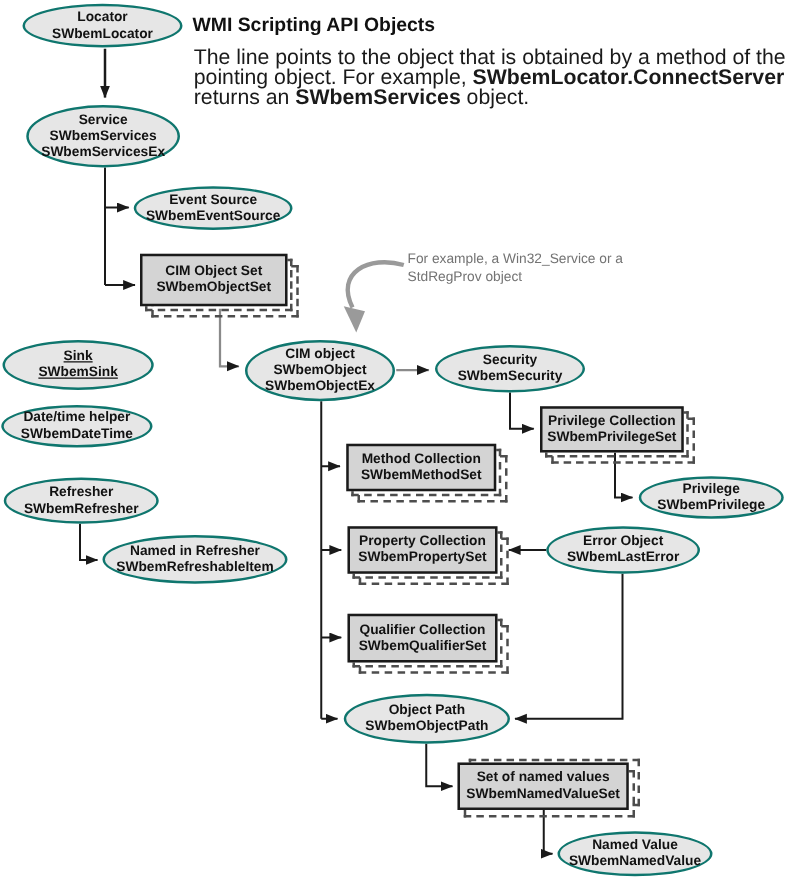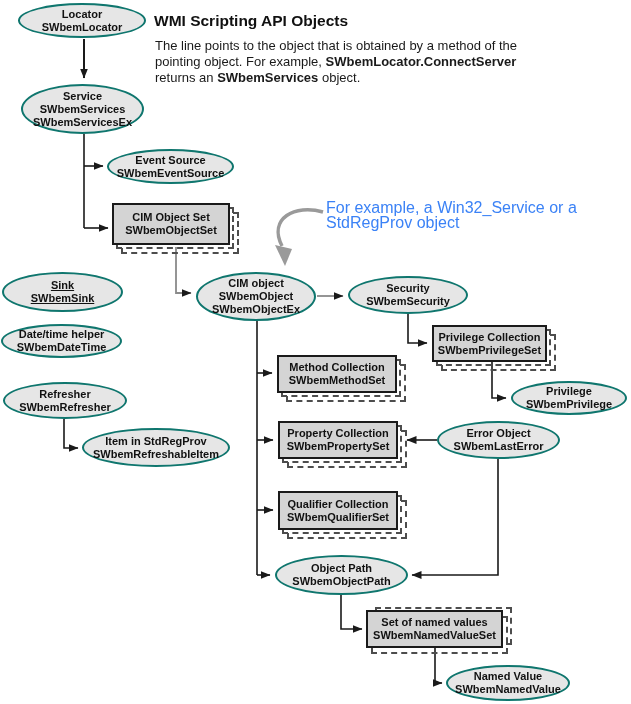--- a/index.html
+++ b/index.html
@@ -32,26 +32,26 @@
     display:flex;flex-direction:column;align-items:center;justify-content:center;
     font-size:11px;font-weight:bold;line-height:13px;color:#111;text-align:center;
   }
   .box span{white-space:nowrap;}
   #page-title{
     position:absolute;left:154px;top:12px;z-index:3;
     font-size:15.5px;font-weight:bold;color:#111;white-space:nowrap;
   }
   #intro{
     position:absolute;left:155px;top:38px;z-index:3;
-    font-size:13px;line-height:16px;color:#1a1a1a;white-space:nowrap;
+    font-size:17px;line-height:16px;color:#1a1a1a;white-space:nowrap;
   }
   #intro b{font-weight:bold;}
   #annotation{
     position:absolute;left:326px;top:200px;z-index:3;
-    font-size:16px;line-height:15px;color:#3b82f6;white-space:nowrap;
+    font-size:11px;line-height:15px;color:#737373;white-space:nowrap;
   }
 </style>
 </head>
 <body>
 
 <div id="canvas">
 
   <svg id="connectors" viewBox="0 0 631 704" xmlns="http://www.w3.org/2000/svg">
     <defs>
       <marker id="ah" markerWidth="11" markerHeight="9" refX="9.5" refY="4" orient="auto" markerUnits="userSpaceOnUse">
@@ -131,21 +131,21 @@
     <span>Date/time helper</span>
     <span>SWbemDateTime</span>
   </div>
 
   <div class="ellipse" style="left:3px;top:382px;width:124px;height:37px;">
     <span>Refresher</span>
     <span>SWbemRefresher</span>
   </div>
 
   <div class="ellipse" style="left:82px;top:428px;width:148px;height:39px;">
-    <span>Item in StdRegProv</span>
+    <span>Named in Refresher</span>
     <span>SWbemRefreshableItem</span>
   </div>
 
   <div class="ellipse" style="left:196px;top:272px;width:120px;height:49px;">
     <span>CIM object</span>
     <span>SWbemObject</span>
     <span>SWbemObjectEx</span>
   </div>
 
   <div class="ellipse" style="left:348px;top:276px;width:120px;height:38px;text-align:right;">

